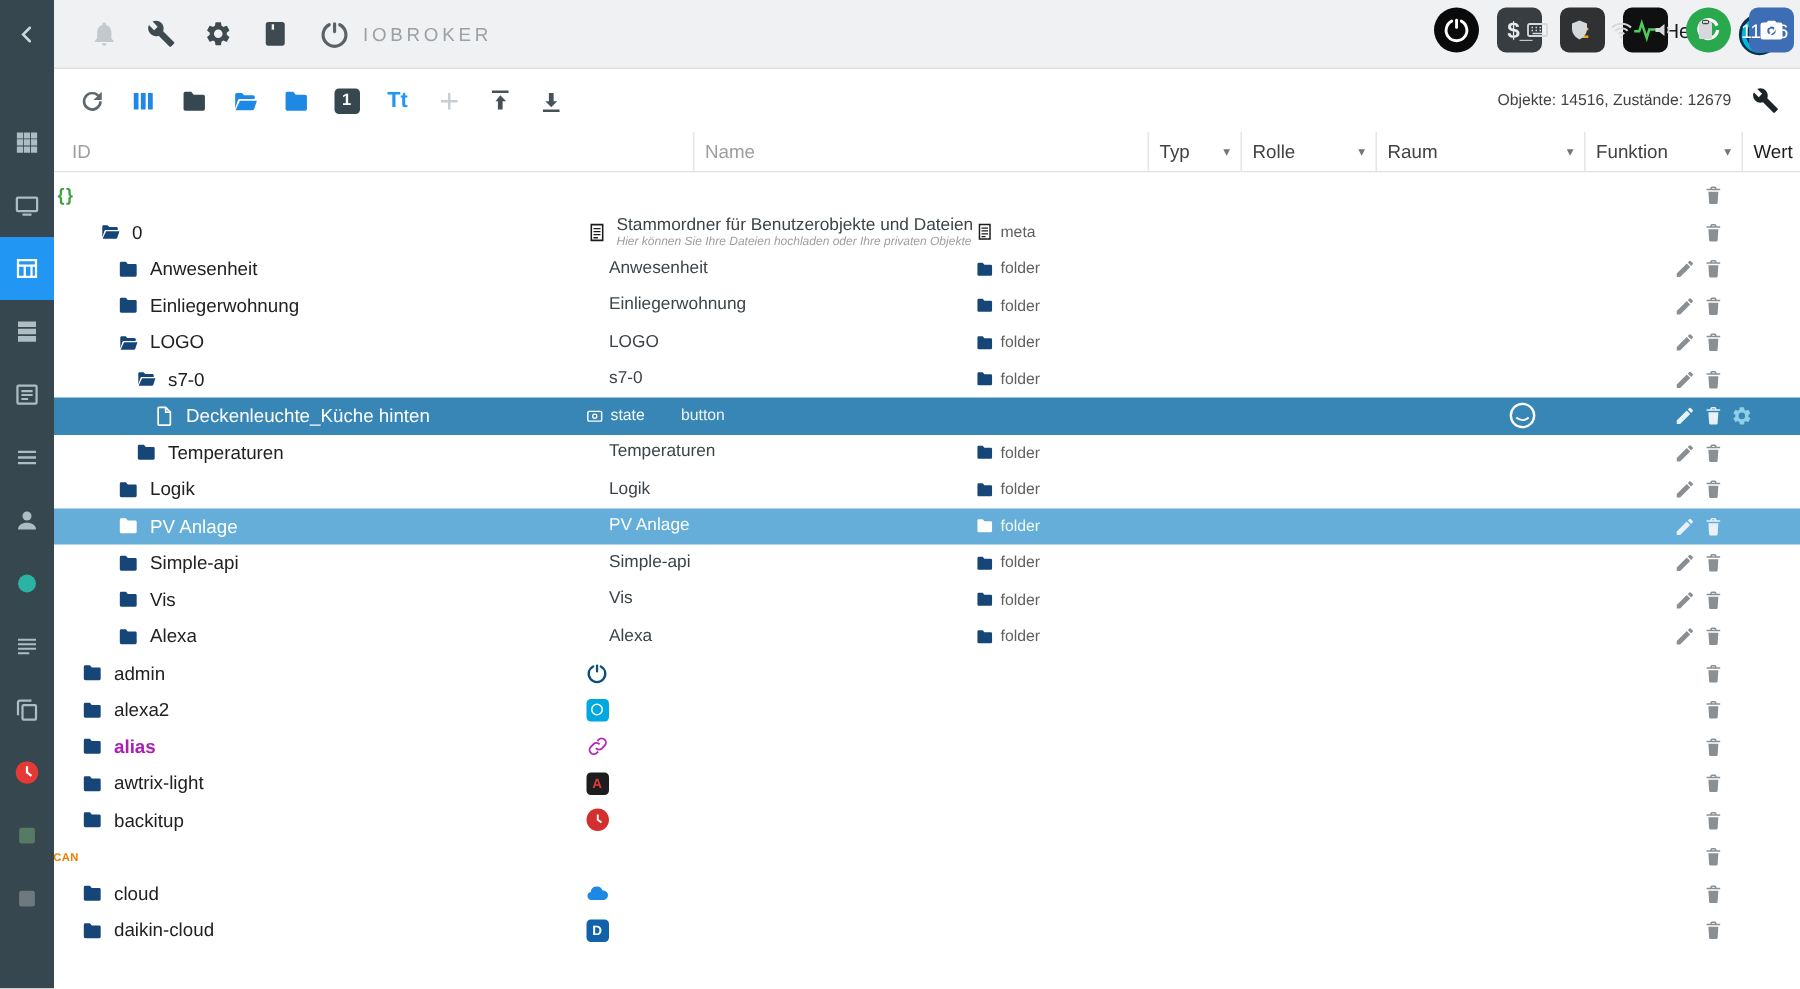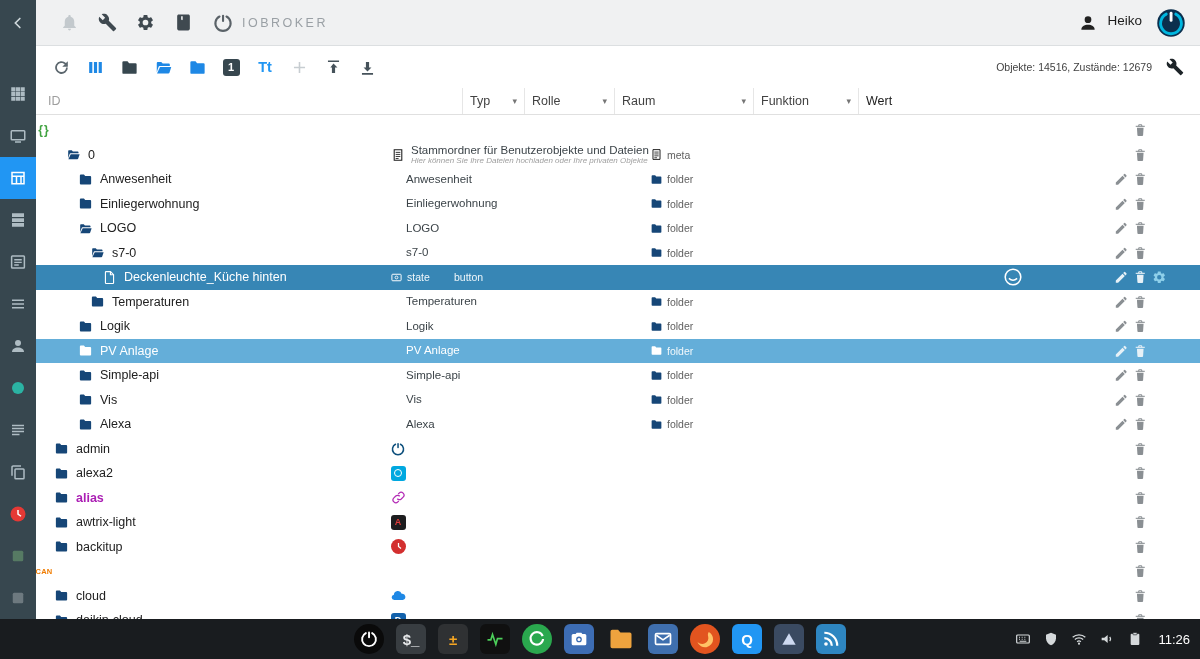--- a/index.html
+++ b/index.html
@@ -1,18 +1,18 @@
 <!DOCTYPE html>
 <html style="--accent: #2196f3; --selected-row: #3786b5; --highlight-row: #64aed9; --folder: #164677; --folder-open-user: #2d9fe8; --id-green: #388e3c; --id-purple: #ab1fb4; --sidebar: #37474f; --taskbar: #191c1f;"><head>
 <meta charset="utf-8">
 <style>
   *{box-sizing:border-box;margin:0;padding:0}
   html,body{width:1200px;height:659px;overflow:hidden;background:#fff;
     font-family:"Liberation Sans",sans-serif;-webkit-font-smoothing:antialiased}
-  .screen{display:flex;flex-direction:column;width:1200px;height:659px}
+  .screen{display:flex;flex-direction:row;width:1200px;height:659px}
   .content{flex:1;display:flex;min-height:0}
   .spacer{flex:1}
   svg{display:block}
 
   
   .sidebar{width:36px;background:var(--sidebar,#37474f);flex-shrink:0;display:flex;flex-direction:column}
   .side-chevron{height:46px;display:flex;align-items:center;justify-content:center;color:#cfd8dc;cursor:pointer}
   .side-chevron svg{width:18px;height:18px}
   .side-items{display:flex;flex-direction:column;padding-top:28px}
   .side-item{height:42px;display:flex;align-items:center;justify-content:center;color:#aebcc3;cursor:pointer}
@@ -327,20 +327,23 @@
             <svg viewBox="0 0 24 24">
               <path fill="currentColor" d="M22.7 19l-9.1-9.1c.9-2.3.4-5-1.5-6.9-2-2-5-2.4-7.4-1.3L9 6 6 9 1.6 4.7C.4 7.1.9 10.1 2.9 12.1c1.9 1.9 4.6 2.4 6.9 1.5l9.1 9.1c.4.4 1 .4 1.4 0l2.3-2.3c.5-.4.5-1.1.1-1.4z"></path>
             </svg>
           </span>
       </div>
 
       <div class="colheads">
         <div class="ch ch-id">
             <span>ID</span>
           </div>
+        <div class="ch ch-name">
+            <span>Name</span>
+          </div>
         <div class="ch ch-sel ch-typ">
             <span>Typ</span>
             <span class="caret">▾</span>
           </div>
         <div class="ch ch-sel ch-rolle">
             <span>Rolle</span>
             <span class="caret">▾</span>
           </div>
         <div class="ch ch-sel ch-raum">
             <span>Raum</span>

